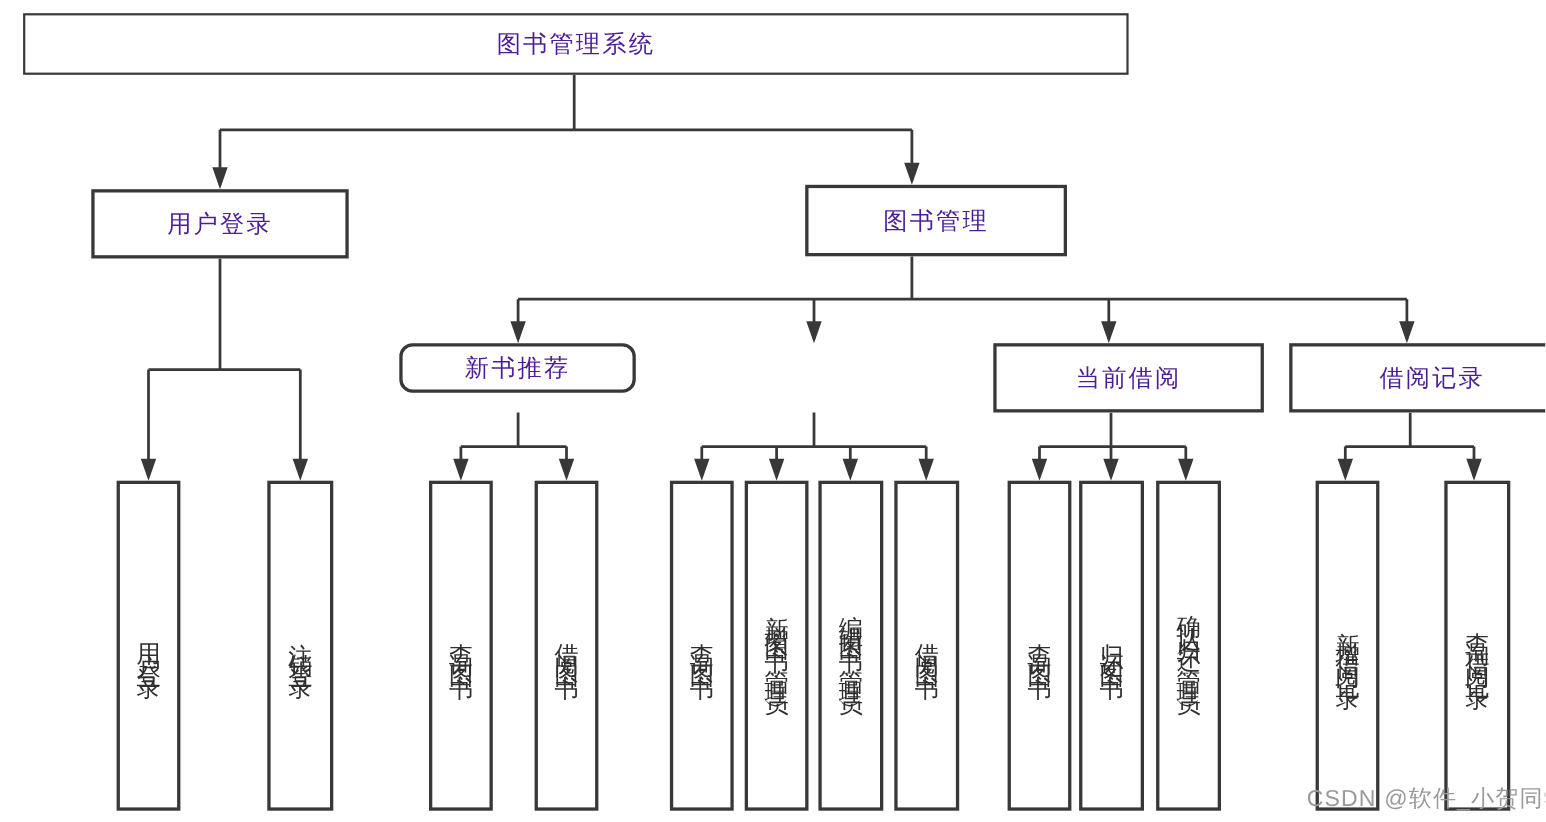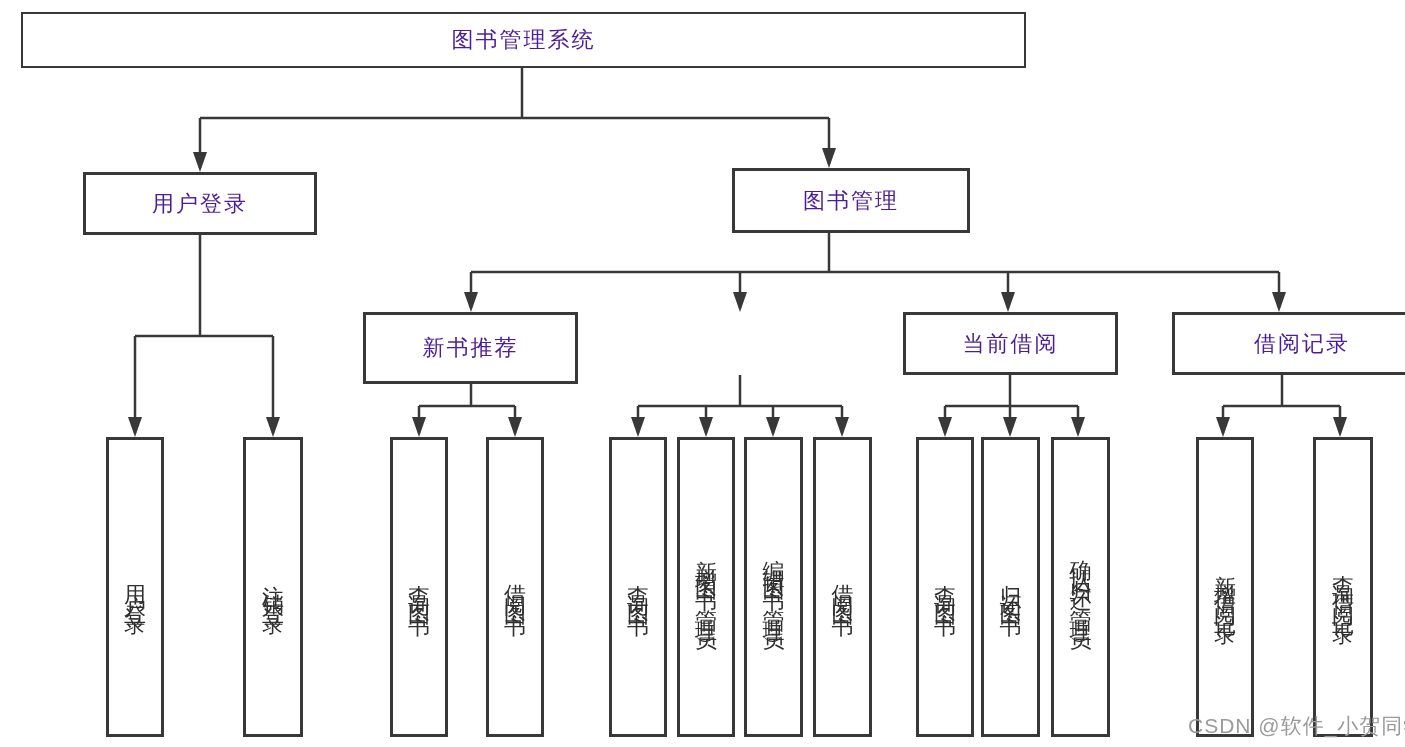--- a/index.html
+++ b/index.html
@@ -102,24 +102,24 @@
     <span>图书管理系统</span>
   </div>
 
   <div class="box" style="left:83px; top:172px; width:234px; height:63px;">
     <span>用户登录</span>
   </div>
   <div class="box" style="left:732px; top:168px; width:238px; height:65px;">
     <span>图书管理</span>
   </div>
 
-  <div class="box" style="left:363px; top:312px; width:215px; height:72px;">
+  <div class="box" style="left:363px; top:312px; width:215px; height:45px;border-radius:12px;">
     <span>新书推荐</span>
   </div>
-  <div class="box" style="left:903px; top:312px; width:215px; height:63px;">
+  <div class="box" style="left:903px; top:312px; width:246px; height:63px;">
     <span>当前借阅</span>
   </div>
   <div class="box" style="left:1172px; top:312px; width:260px; height:63px;">
     <span>借阅记录</span>
   </div>
 
   <div class="vbox" style="left:106px; top:437px; width:58px; height:300px;">
     <span>用户登录</span>
   </div>
   <div class="vbox" style="left:243px; top:437px; width:60px; height:300px;">

